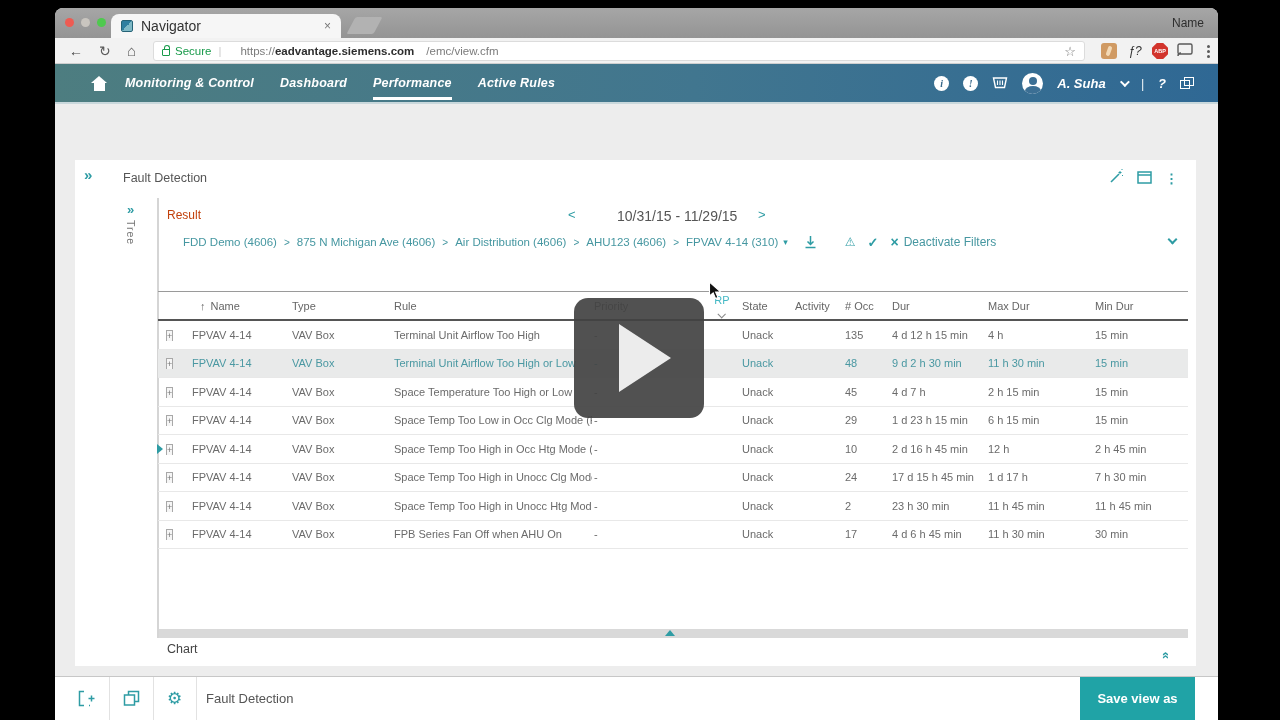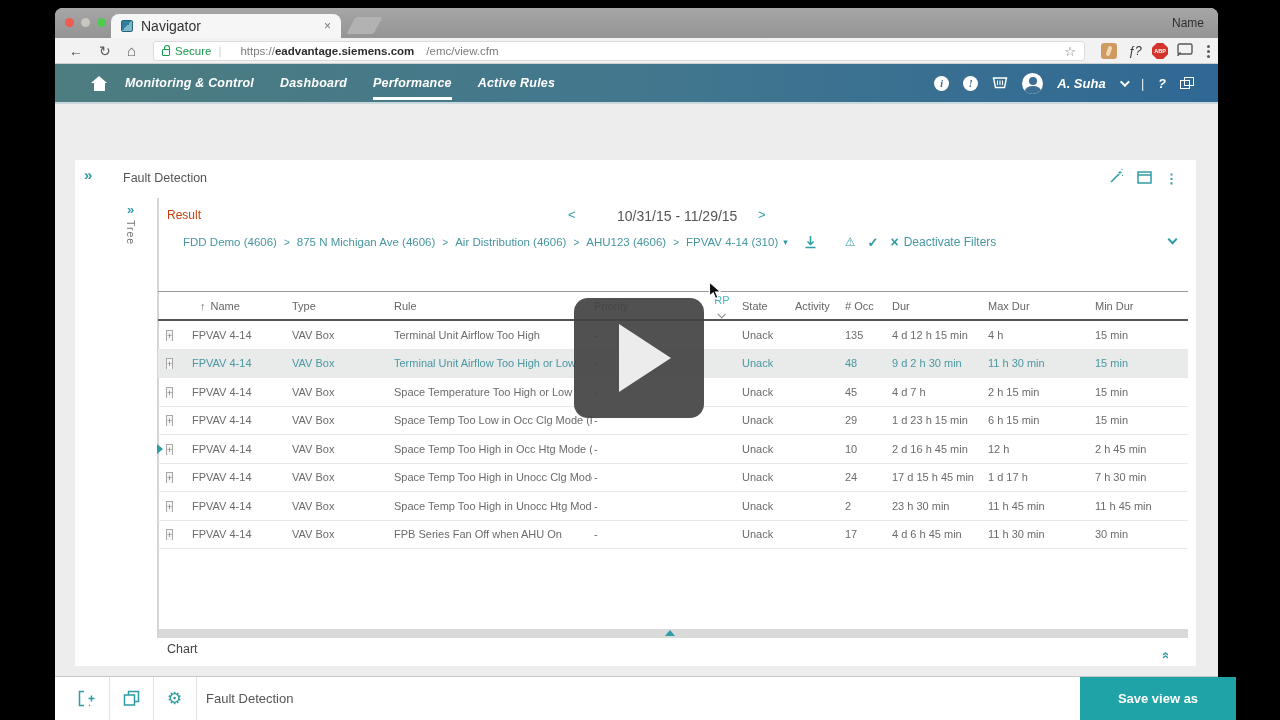--- a/index.html
+++ b/index.html
@@ -132,21 +132,21 @@
     border-left:5px solid transparent; border-right:5px solid transparent; border-bottom:6px solid #2e9ca4; }
   .chart-label { position:absolute; left:92px; top:482px; font-size:12.5px; color:#444; }
   .chart-collapse { position:absolute; left:1086px; top:488px; font-size:13px; font-weight:bold; color:#2e9ca4;
     transform:rotate(-90deg); transform-origin:center; }
 
   
   .toolbar { position:absolute; left:0; top:668px; width:100%; height:44px; background:#fff; border-top:1px solid #c7c7c7; }
   .tb-ic { position:absolute; top:13px; }
   .tb-div { position:absolute; top:0; width:1px; height:44px; background:#e2e2e2; }
   .tb-label { position:absolute; left:151px; top:0; line-height:44px; font-size:13px; color:#555; }
-  .savebtn { position:absolute; left:1025px; top:0; width:156px; height:44px; background:#20a3a6;
+  .savebtn { position:absolute; left:1025px; top:0; width:115px; height:44px; background:#20a3a6;
     color:#fff; font-size:13px; font-weight:bold; text-align:center; line-height:44px; }
   .gearglyph { font-size:17px; color:#2e9ca4; line-height:17px; }
 
   
   .playov { position:absolute; left:574px; top:298px; width:130px; height:120px; background:rgba(66,66,66,.92);
     border-radius:14px; display:flex; align-items:center; justify-content:center; }
   .playtri { width:0; height:0; border-top:34px solid transparent; border-bottom:34px solid transparent;
     border-left:52px solid #ececec; margin-left:12px; }
   .cursor { position:absolute; left:708px; top:281px; }
 </style>

